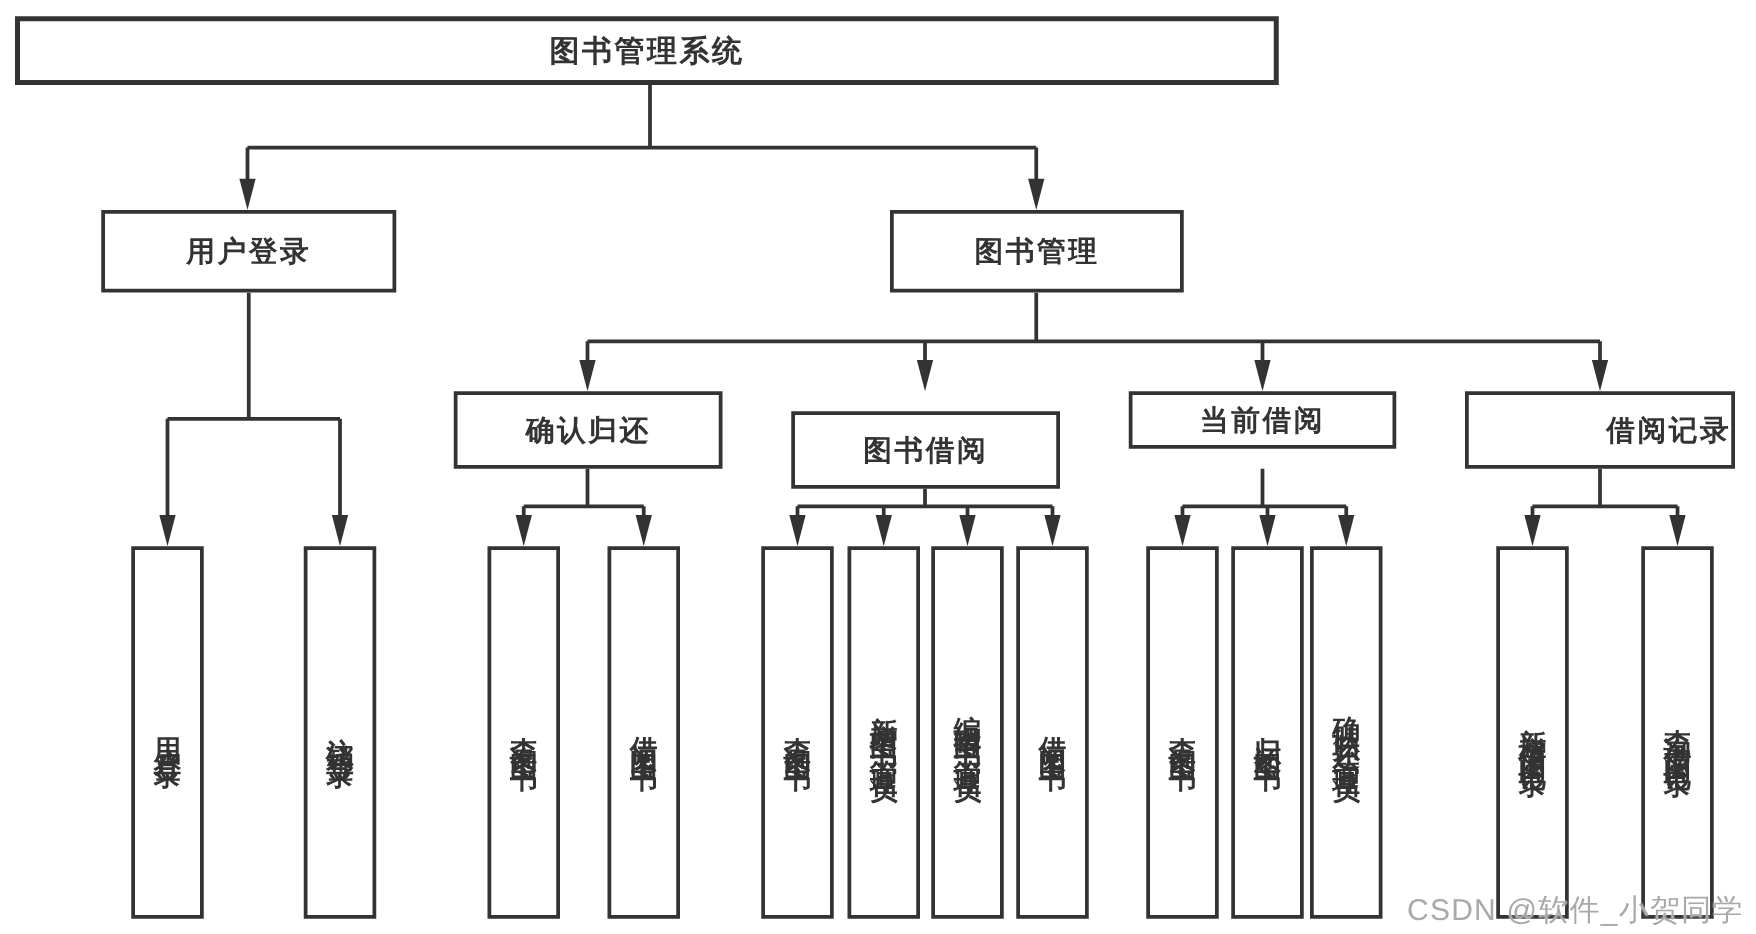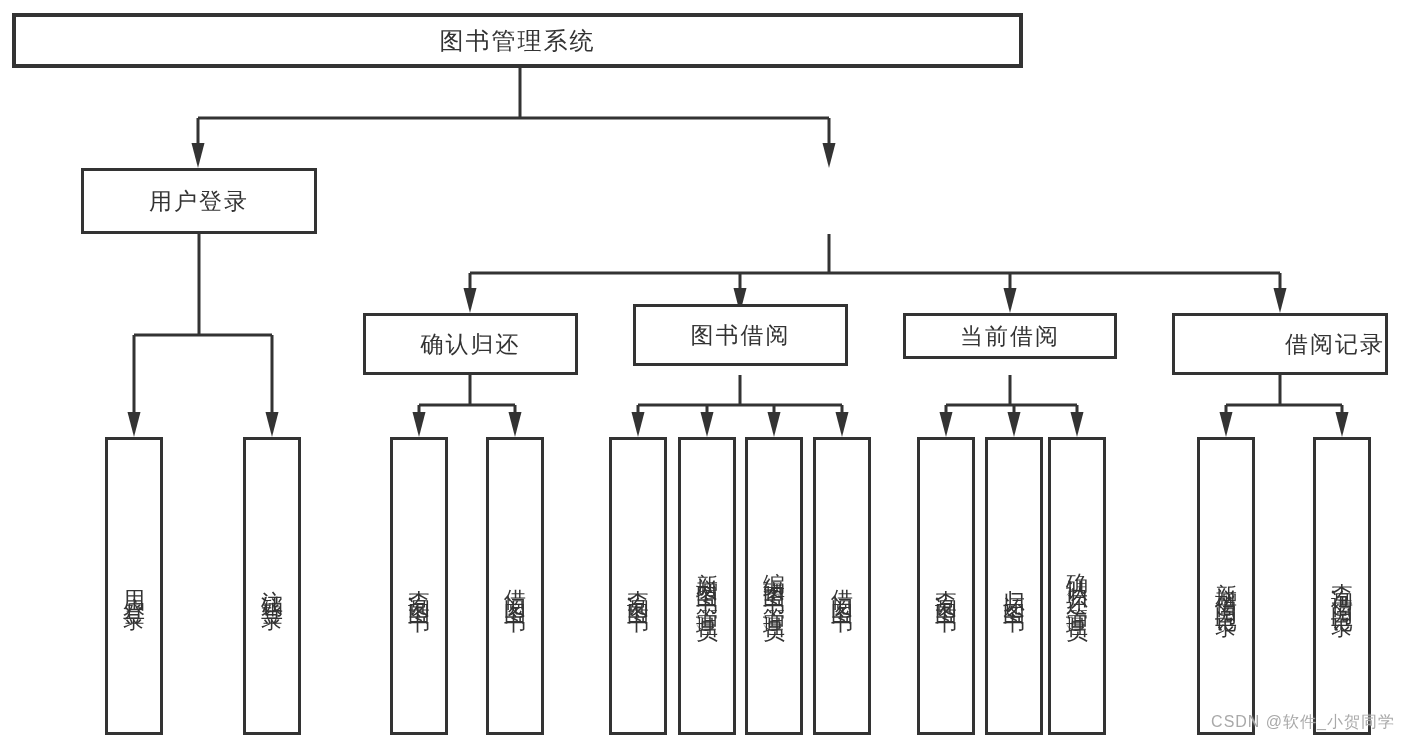--- a/index.html
+++ b/index.html
@@ -14,26 +14,27 @@
   .box{
     position:absolute;
     box-sizing:border-box;
     border:3px solid #333333;
     background:#ffffff;
     display:flex;align-items:center;justify-content:center;
     color:#333333;
     font-size:23px;
     letter-spacing:2px;
     white-space:nowrap;
+    font-weight:bold;
   }
   .root{left:12px;top:13px;width:1011px;height:55px;border-width:4px;font-size:24px;}
   .l2a{left:81px; top:168px;width:236px;height:66px;}
   .l2b{left:712px;top:168px;width:235px;height:66px;}
   .l3a{left:363px; top:313px;width:215px;height:62px;}
-  .l3b{left:633px; top:304px;width:215px;height:62px;}
+  .l3b{left:633px; top:329px;width:215px;height:62px;}
   .l3c{left:903px; top:313px;width:214px;height:46px;text-align:right;}
   .l3d{left:1172px;top:313px;width:216px;height:62px;justify-content:flex-end;}
   .leaf{
     top:437px;width:58px;height:298px;
     border-width:3px;
     font-size:22px;letter-spacing:0;
   }
   .leaf span{
     writing-mode:vertical-rl;
     text-orientation:mixed;
@@ -42,21 +43,21 @@
     white-space:nowrap;
   }
   .x105{left:105px;} .x243{left:243px;}
   .x390{left:390px;} .x486{left:486px;}
   .x609{left:609px;} .x678{left:678px;} .x745{left:745px;} .x813{left:813px;}
   .x917{left:917px;} .x985{left:985px;} .x1048{left:1048px;}
   .x1197{left:1197px;} .x1313{left:1313px;}
   .watermark{
     position:absolute;
     top:712px;right:10px;
-    font-size:16px;
+    font-size:24px;
     color:#a9a9a9;
     text-shadow:0 0 2px #ffffff;
     z-index:5;
     letter-spacing:1px;
   }
 </style>
 </head>
 <body>
 
 <div class="canvas">
@@ -100,20 +101,23 @@
       <polygon points="1335.5,412 1348.5,412 1342,437"></polygon>
     </g>
   </svg>
 
   <div class="box root">
     <span>图书管理系统</span>
   </div>
 
   <div class="box l2a">
     <span>用户登录</span>
+  </div>
+  <div class="box l2b">
+    <span>图书管理</span>
   </div>
 
   <div class="box l3a">
     <span>确认归还</span>
   </div>
   <div class="box l3b">
     <span>图书借阅</span>
   </div>
   <div class="box l3c">
     <span>当前借阅</span>

